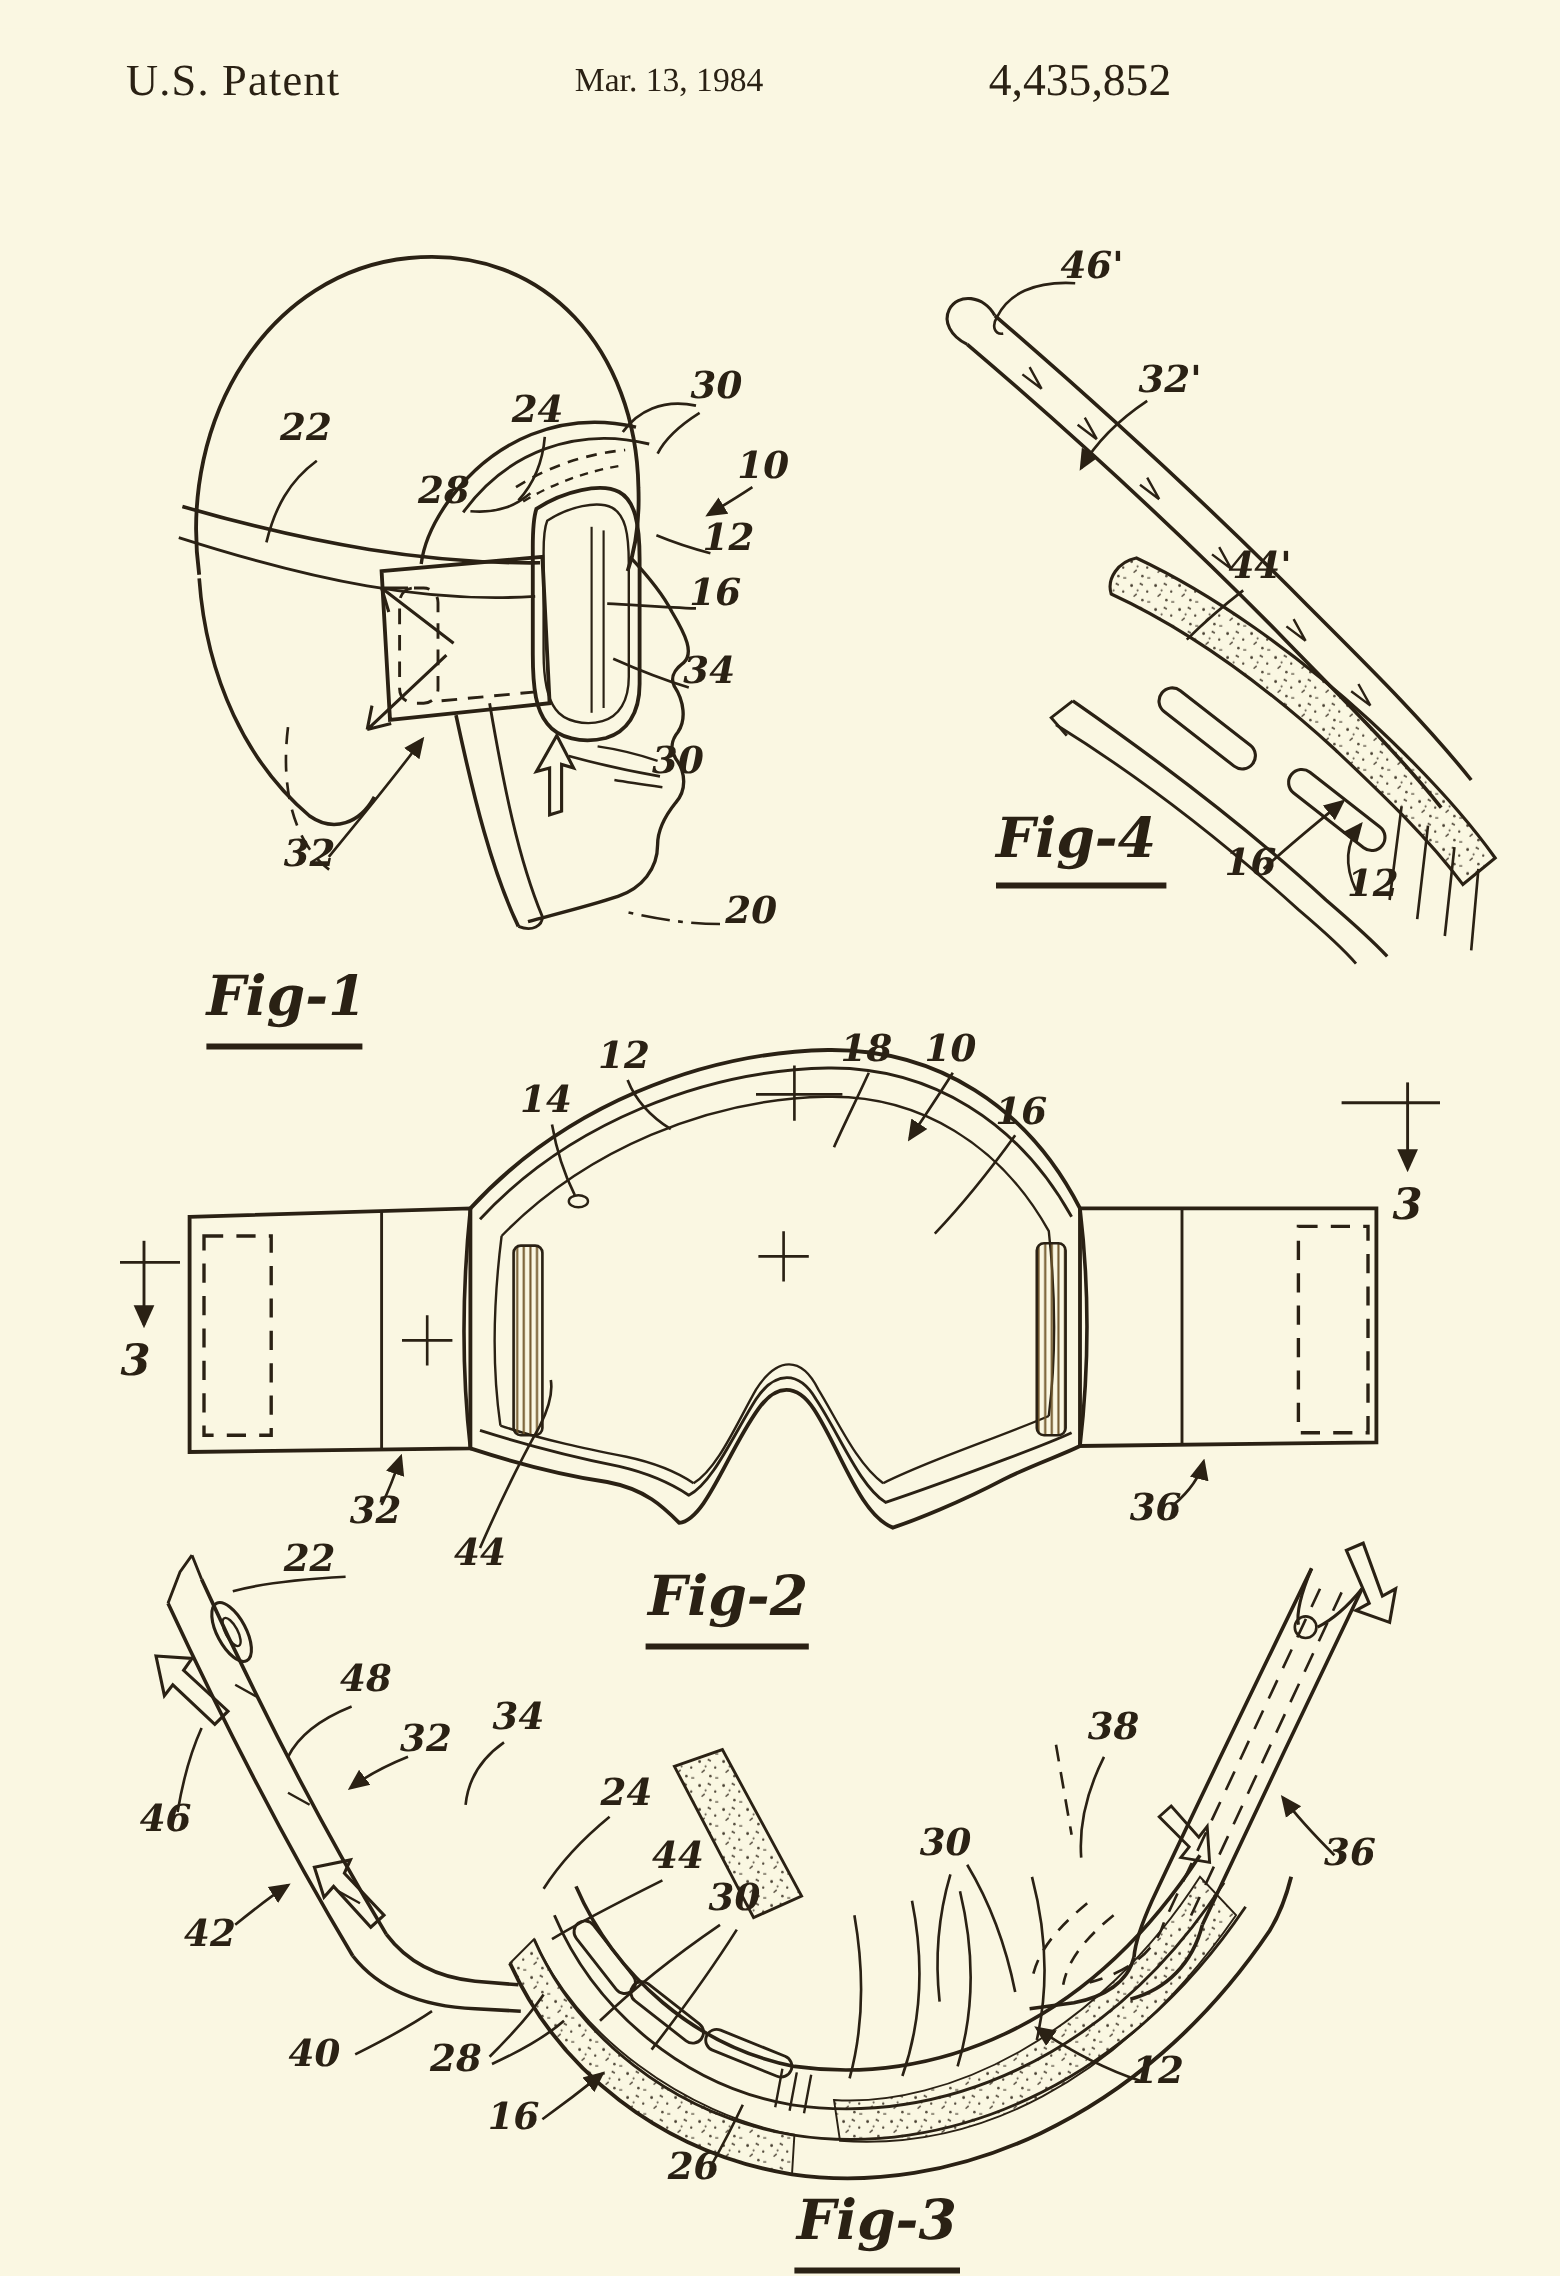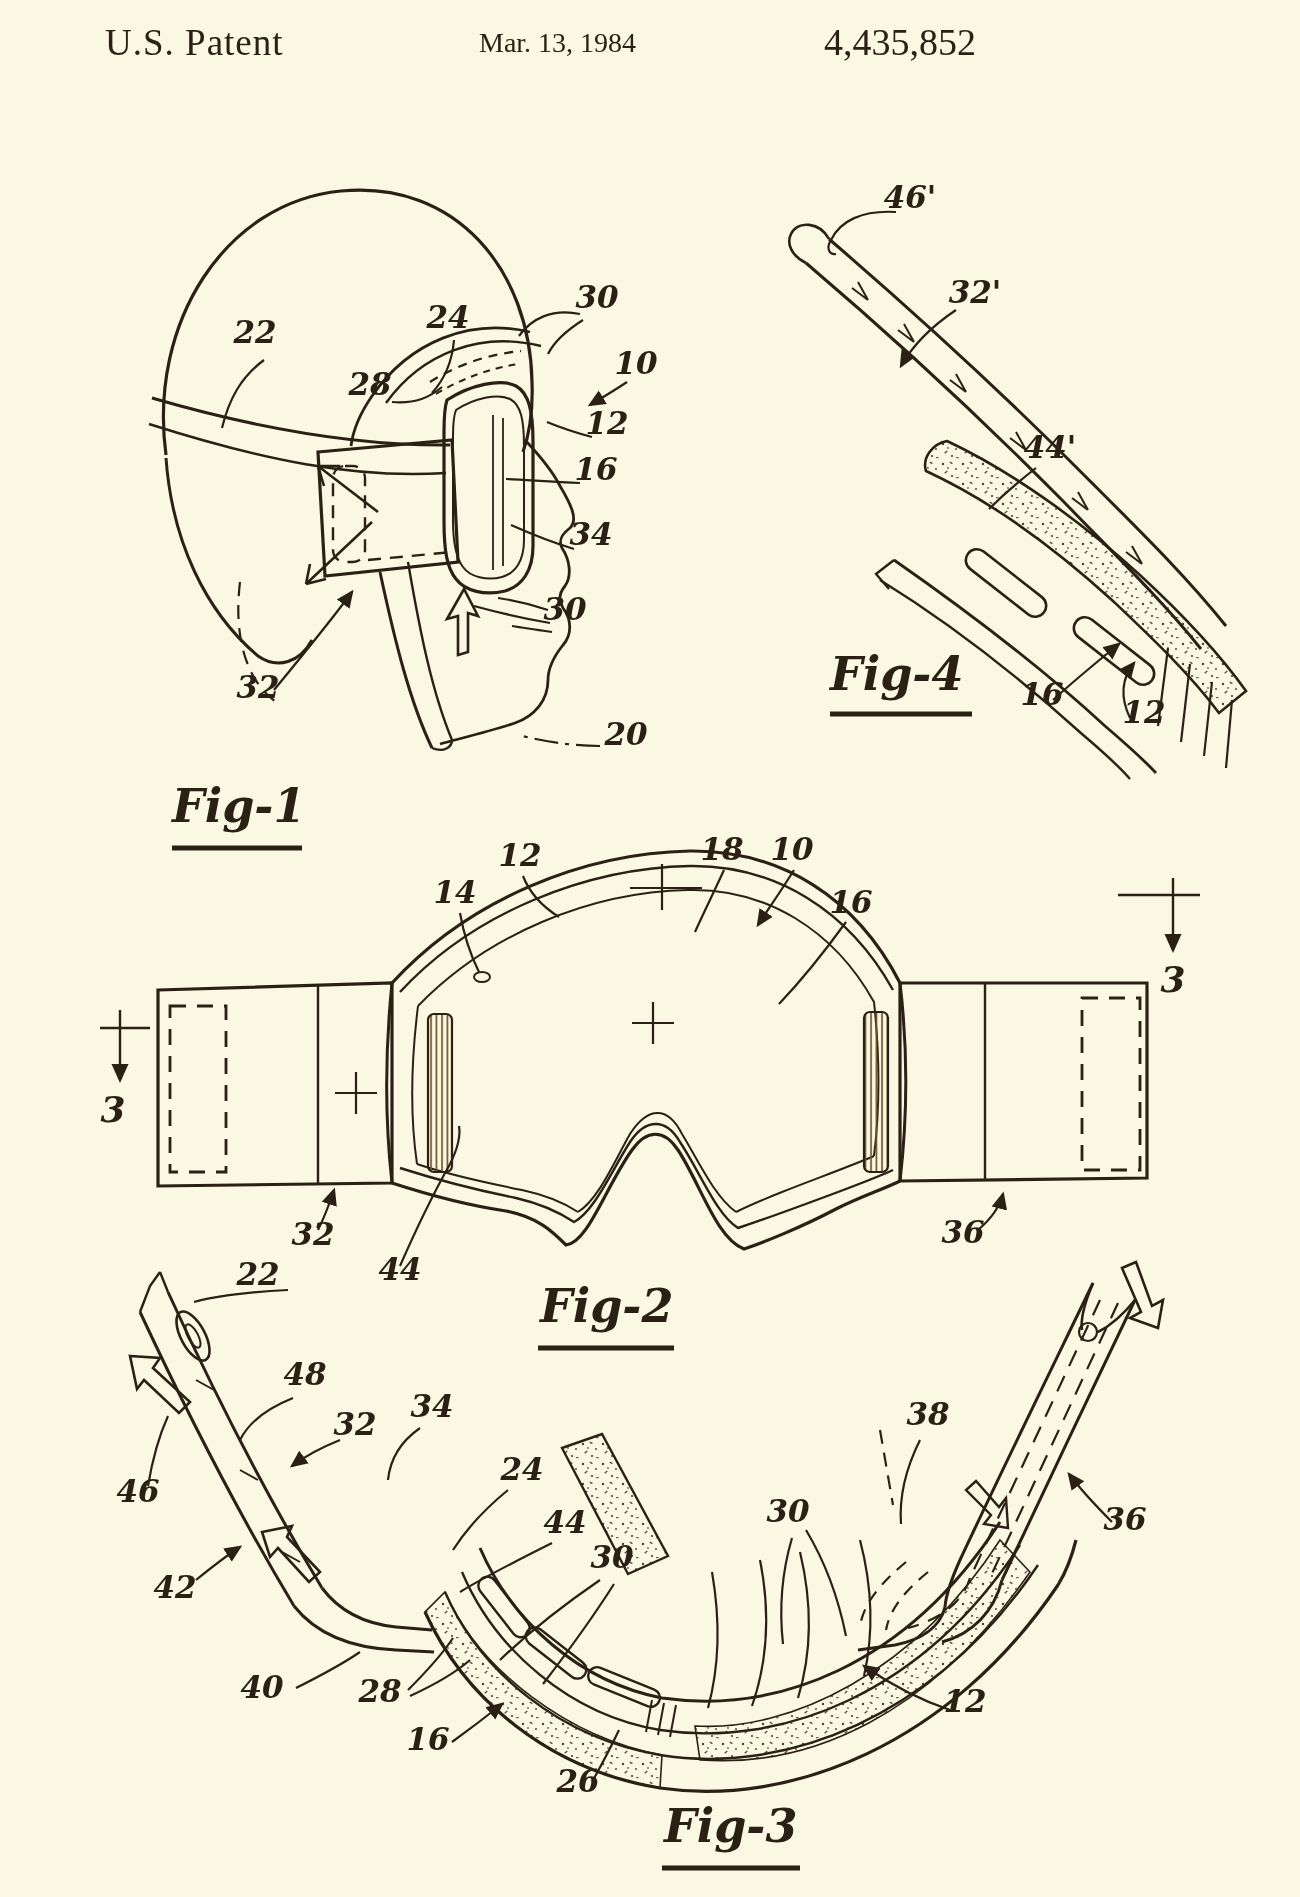--- a/index.html
+++ b/index.html
@@ -2,21 +2,21 @@
 <html><head>
 <meta charset="utf-8">
 <style>
   html,body{margin:0;padding:0;}
   body{
     width:1300px;height:1897px;
     background:#faf7e2;
     font-family:"Liberation Serif", serif;
     overflow:hidden;
   }
-  .page{position:relative;width:1300px;height:1567px;background:#faf7e2;}
+  .page{position:relative;width:1300px;height:1567px;background:#faf7e2;margin-top:24px;}
   svg{display:block;}
   .ink{stroke:#2a2114;fill:none;}
   text{fill:#2a2114;}
   .hdr-title{font-size:37px;letter-spacing:1px;}
   .hdr-date{font-size:28px;}
   .hdr-num{font-size:38px;}
   .callout{
     font-family:"DejaVu Serif", serif;
     font-style:italic;font-weight:bold;
     font-size:31px;

